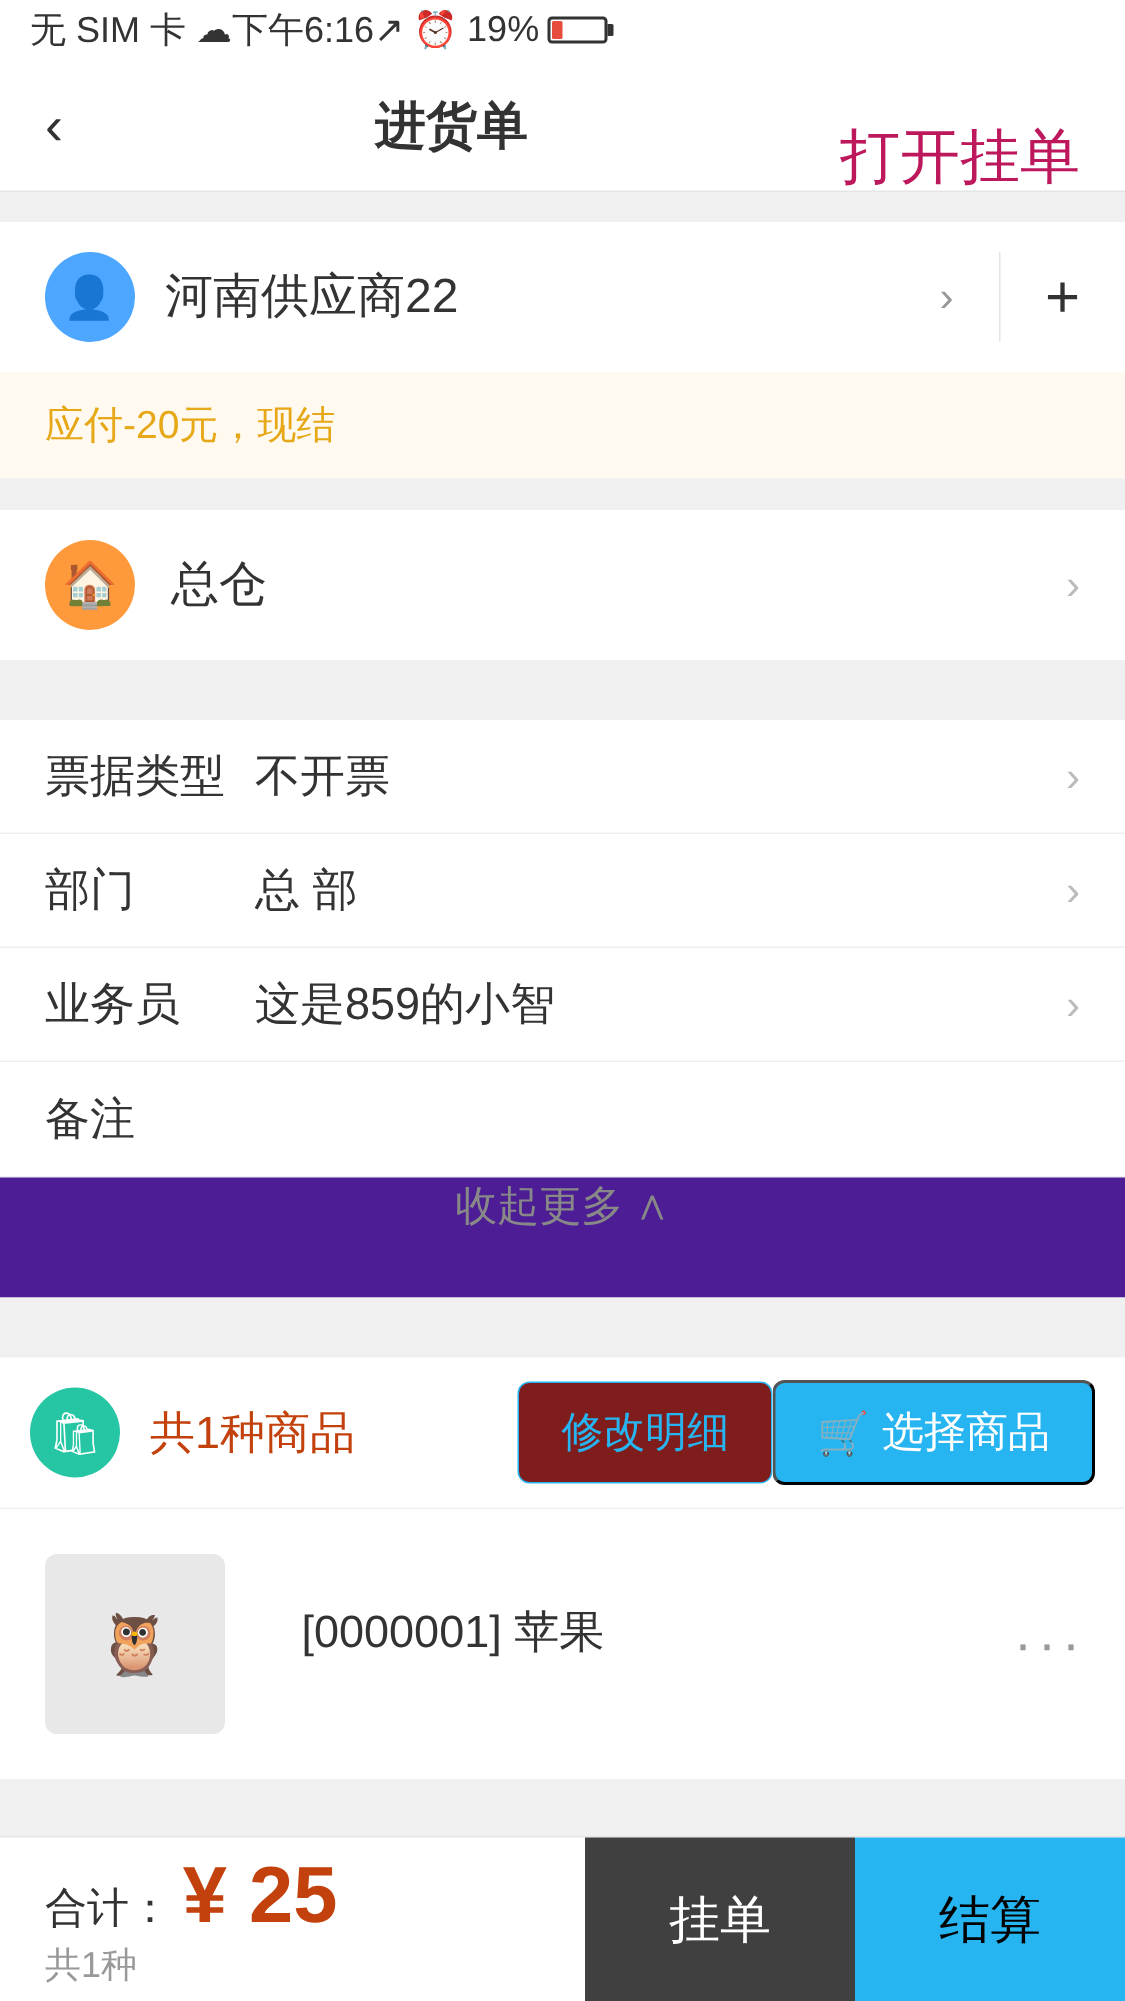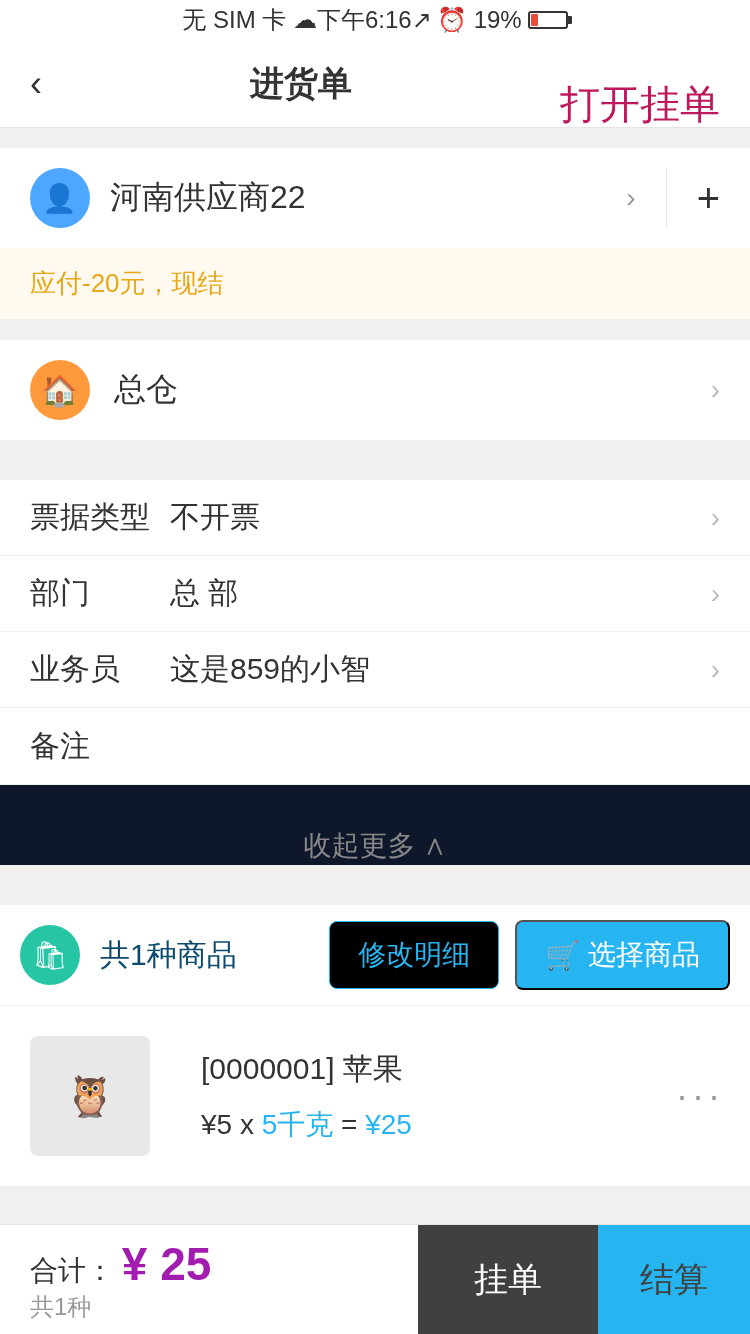--- a/index.html
+++ b/index.html
@@ -13,21 +13,21 @@
       color: #333;
     }
 
     
     .status-bar {
       width: 750px;
       height: 40px;
       background: #fff;
       display: flex;
       align-items: center;
-      justify-content: center;
+      justify-content: flex-start;
       padding: 0 20px;
       font-size: 24px;
       color: #333;
     }
     .status-left { display: flex; align-items: center; gap: 8px; }
     .status-center { font-weight: 500; }
     .status-right { display: flex; align-items: center; gap: 6px; }
     .battery-icon {
       width: 40px; height: 18px;
       border: 2px solid #333;
@@ -196,24 +196,24 @@
       font-size: 30px;
       color: #333;
       margin-left: 20px;
     }
     .form-value.placeholder {
       color: #ccc;
     }
 
     
     .collapse-bar {
-      background: #0f172a;
+      background: #4c1d95;
       height: 80px;
       display: flex;
-      align-items: flex-end;
+      align-items: flex-start;
       justify-content: center;
       font-size: 28px;
       color: #888;
       margin-top: 1px;
     }
 
     
     .product-header {
       background: #fff;
       margin-top: 20px;
@@ -228,31 +228,30 @@
       border-radius: 50%;
       background: #26c6a5;
       display: flex;
       align-items: center;
       justify-content: center;
       flex-shrink: 0;
     }
     .product-count {
       flex: 1;
       font-size: 30px;
-      color: #0c4a6e;
+      color: #c2410c;
       margin-left: 20px;
     }
     .btn-modify {
       border: 1px solid #26b5f0;
       border-radius: 8px;
       padding: 14px 28px;
       font-size: 28px;
       color: #26b5f0;
-      background: #000000;
-      margin-right: 16px;
+      background: #7f1d1d;
       cursor: pointer;
     }
     .btn-select {
       border-radius: 8px;
       padding: 14px 28px;
       font-size: 28px;
       color: #fff;
       background: #26b5f0;
       cursor: pointer;
       display: flex;
@@ -312,49 +311,49 @@
       display: flex;
       align-items: center;
       background: #fff;
       border-top: 1px solid #e5e5e5;
     }
     .total-section {
       flex: 1;
       padding: 0 30px;
     }
     .total-amount {
-      font-size: 46px;
+      font-size: 53px;
       font-weight: 600;
-      color: #a21caf;
+      color: #c2410c;
       margin-top: 38px;
     }
     .total-count {
       font-size: 24px;
       color: #999;
     }
     .btn-hang {
       width: 180px;
       height: 110px;
       background: #404040;
       display: flex;
       align-items: center;
       justify-content: center;
       font-size: 34px;
       color: #fff;
       cursor: pointer;
     }
     .btn-checkout {
-      width: 152px;
+      width: 180px;
       height: 110px;
       background: #26b5f0;
       display: flex;
       align-items: center;
       justify-content: center;
       font-size: 34px;
-      color: #404040;
+      color: #000000;
       cursor: pointer;
     }
   </style>
 </head>
 <body>
 
 <div class="status-bar">
   <div class="status-left">
     <span>无 SIM 卡 ☁</span>
   </div>
@@ -445,23 +444,20 @@
     <span>选择商品</span>
   </button>
 </div>
 
 <div class="product-item">
   <div class="product-thumb">
     <span style="font-size:40px; color:#aaa;">🦉</span>
   </div>
   <div class="product-info">
     <div class="product-name">[0000001] 苹果</div>
-    <div class="product-price">
-      <span>¥5 x </span><span class="highlight">5千克</span><span> = </span><span class="highlight">¥25</span>
-    </div>
   </div>
   <div class="product-more">
     <span>·</span>
     <span>·</span>
     <span>·</span>
   </div>
 </div>
 
 <div style="height: 120px;"></div>
 

